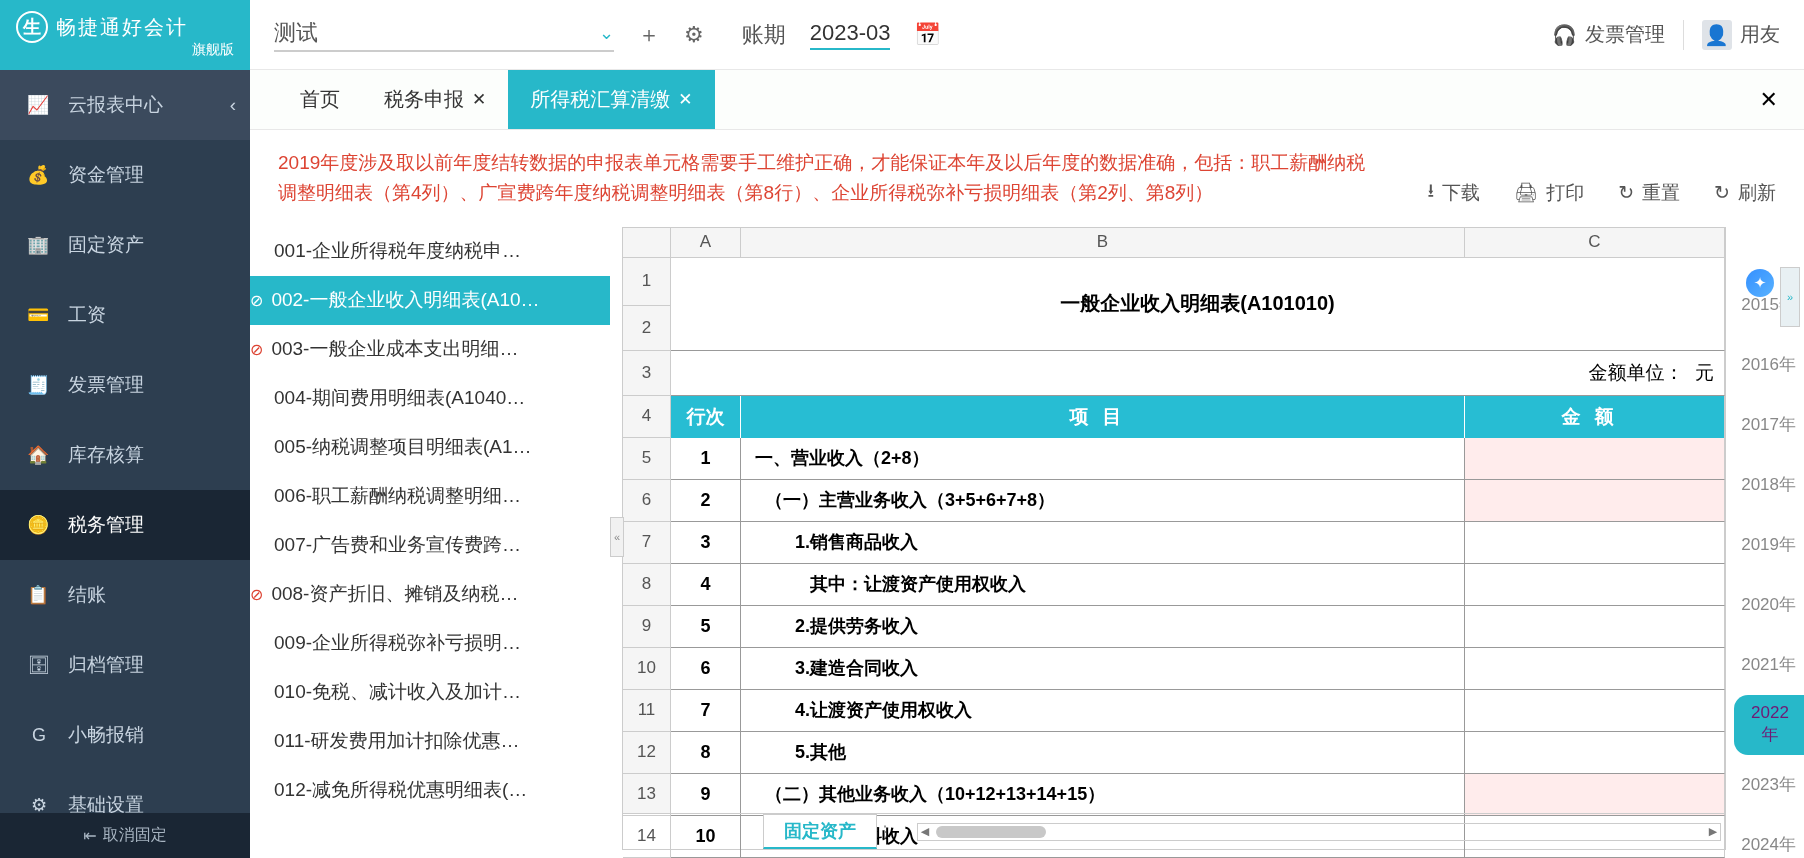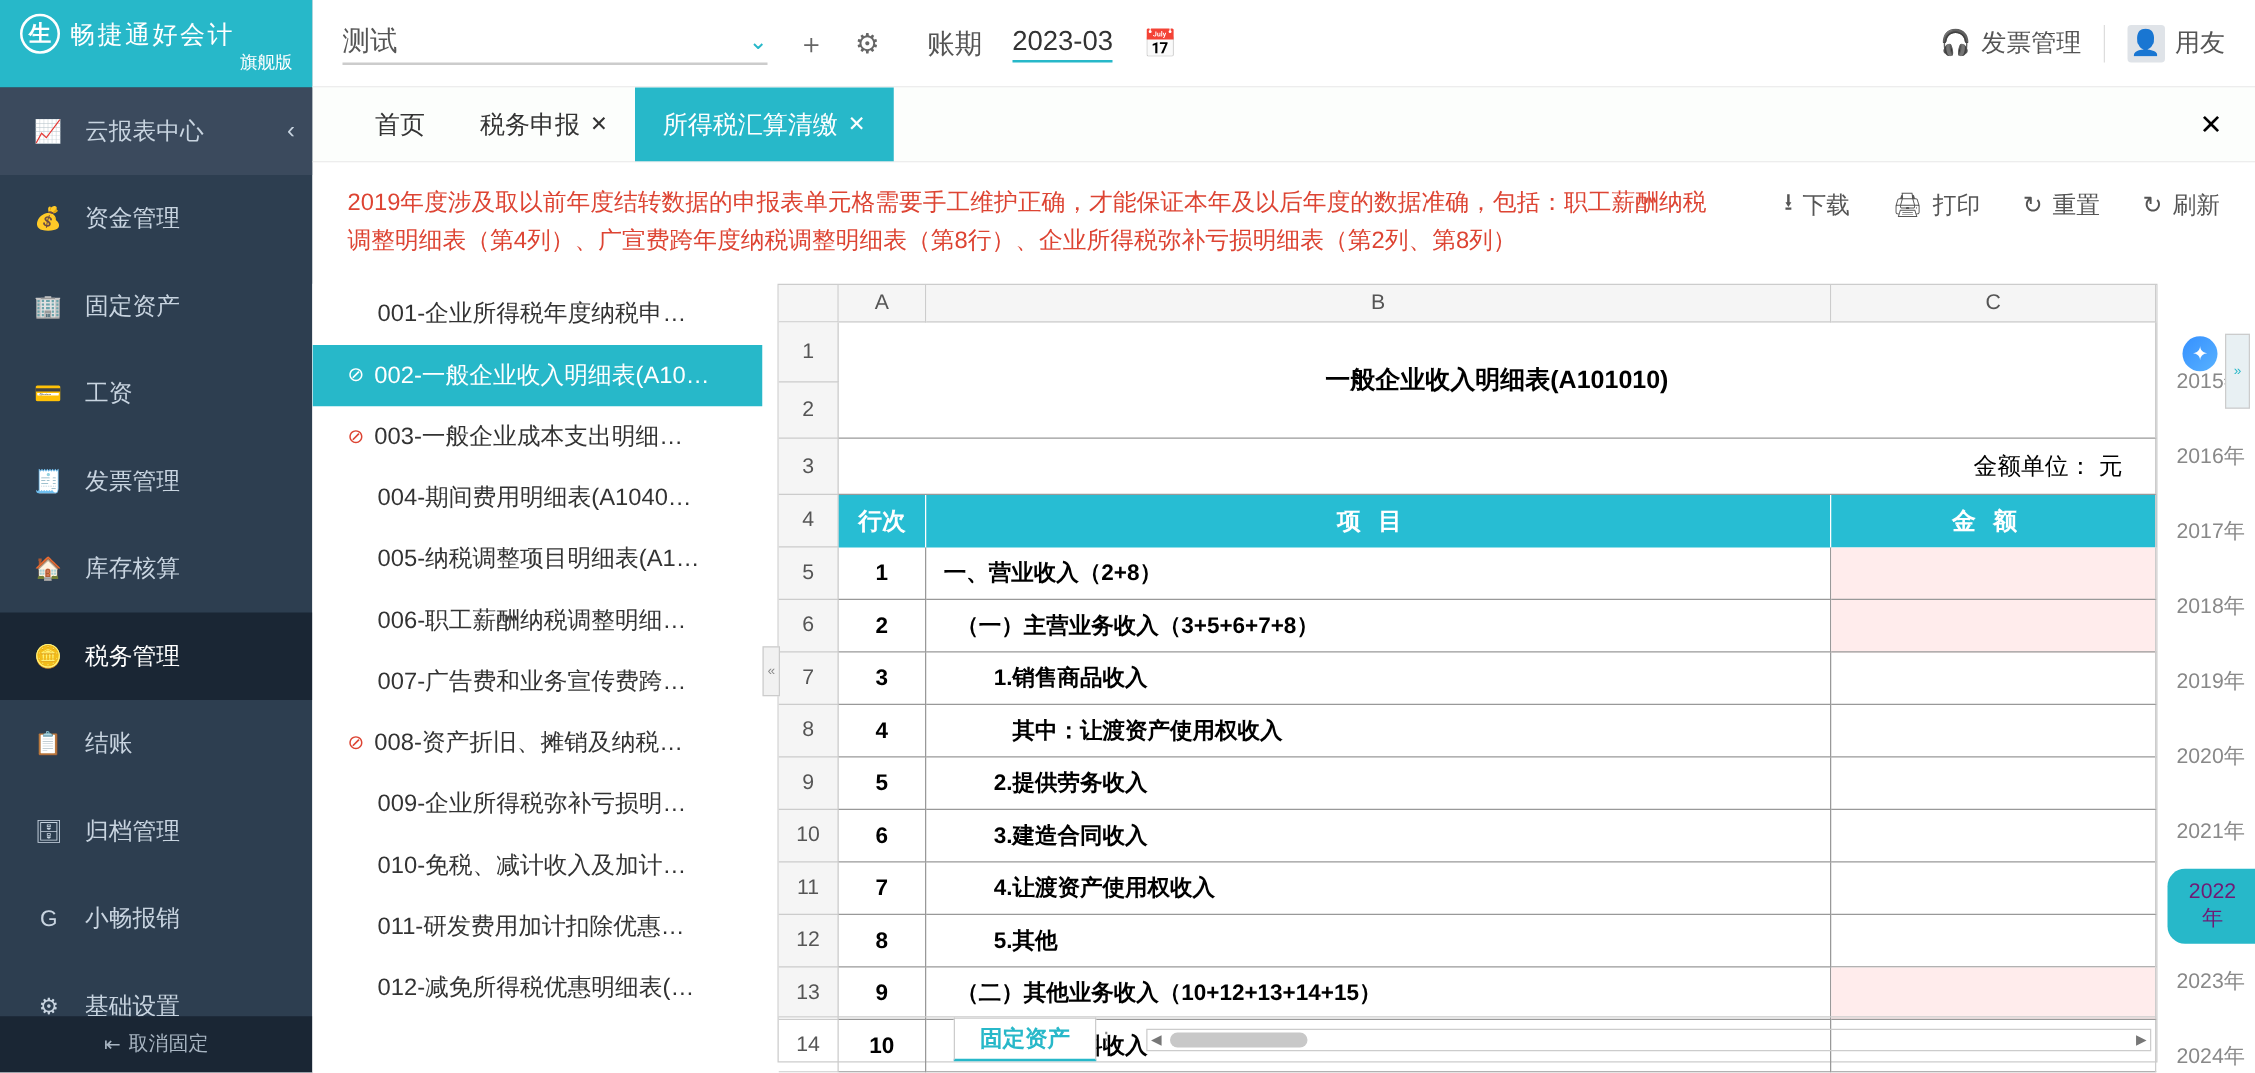--- a/index.html
+++ b/index.html
@@ -25,44 +25,44 @@
 .tb-right { margin-left:auto; display:flex; align-items:center; gap:18px;}
 .tb-right .divider{width:1px;height:30px;background:#ddd;}
 .tb-link{ font-size:20px; color:#555; display:flex; align-items:center; gap:8px; cursor:pointer;}
 .avatar{ width:30px;height:30px;background:#dfe3e8;border-radius:3px;display:flex;align-items:center;justify-content:center;color:#888;}
 .tabs { position:absolute; left:250px; top:70px; right:0; height:60px; background:#fcfefc; border-bottom:1px solid #e8e8e8; display:flex; align-items:center; padding-left:28px; }
 .tab { padding:0 22px; font-size:20px; color:#333; height:100%; display:flex; align-items:center; gap:8px; cursor:pointer; }
 .tab.active { background:#27b8c9; color:#fff; }
 .tab .close{ font-size:17px; }
 .tabs .right-close{ margin-left:auto; padding:0 26px; font-size:22px; cursor:pointer;}
 .content { position:absolute; left:250px; top:130px; right:0; bottom:0; background:#fff; display:flex; flex-direction:column;}
-.warn-row{ display:flex; align-items:flex-start; padding:18px 28px; gap:16px;}
+.warn-row{ display:flex; align-items:flex-end; padding:18px 28px; gap:16px;}
 .warn { color:#d43; font-size:19px; line-height:1.6; max-width:1090px;}
 .actions{ margin-left:auto; display:flex; gap:34px; flex-shrink:0;}
 .act { font-size:19px; color:#555; display:flex; align-items:center; gap:8px; cursor:pointer;}
 .main-layout{ flex:1; display:flex; min-height:0; position:relative;}
 .form-list{ width:360px; background:#fff; overflow:hidden;}
-.form-item{ height:49px; display:flex; align-items:center; font-size:19px; color:#333; padding-left:28px; padding-right:10px; cursor:pointer; white-space:nowrap; overflow:hidden; text-overflow:ellipsis; gap:8px;}
+.form-item{ height:49px; display:flex; align-items:center; font-size:19px; color:#333; padding-right:10px; cursor:pointer; white-space:nowrap; overflow:hidden; text-overflow:ellipsis; gap:8px;}
 .form-item.active{ background:#27b8c9; color:#fff; }
 .form-item .dot{ color:#d43; font-size:16px; flex-shrink:0;}
 .form-item.active .dot{ color:#fff;}
 .form-item .sp{ width:16px; flex-shrink:0;}
 .collapse-handle{ position:absolute; left:360px; top:290px; width:14px; height:40px; background:#f1f1f1; border:1px solid #ccc; display:flex; align-items:center; justify-content:center; font-size:11px; color:#888; cursor:pointer; z-index:5;}
 .sheet-wrap{ flex:1; position:relative; border:1px solid #ccc; margin:0 8px 8px 12px; display:flex; flex-direction:column;}
 .col-hdr{ height:30px; display:flex; background:#f5f5f5;}
 .corner{ width:48px; border:1px solid #ccc; border-top:none; border-left:none;}
 .ch{ border:1px solid #ccc; border-top:none; border-left:none; display:flex; align-items:center; justify-content:center; font-size:17px; color:#555; background:#f5f5f5;}
 .ch-a{width:70px;} .ch-b{flex:1;min-width:640px;} .ch-c{width:260px;}
 .sheet-body{ display:flex; flex:1; min-height:0;}
 .row-hdrs{ width:48px; background:#f5f5f5;}
 .rh{ border:1px solid #ccc; border-top:none; border-left:none; display:flex; align-items:center; justify-content:center; font-size:17px; color:#555;}
 .rh1{height:48px;} .rh2{height:45px;} .rh3{height:45px;} .rhn{height:42px;}
 .cells{ flex:1;}
 .title-cell{ height:93px; display:flex; align-items:center; justify-content:center; font-size:20px; font-weight:bold; border-bottom:1px solid #999; border-right:1px solid #ccc;}
-.unit-cell{ height:45px; display:flex; align-items:center; justify-content:flex-end; padding-right:26px; font-size:19px; border-bottom:1px solid #999; border-right:1px solid #ccc;}
+.unit-cell{ height:45px; display:flex; align-items:center; justify-content:flex-end; padding-right:10px; font-size:19px; border-bottom:1px solid #999; border-right:1px solid #ccc;font-family:Liberation Mono, monospace;}
 .hdr-cells{ height:42px; display:flex; background:#27bdd3; color:#fff; font-size:19px; font-weight:bold;}
 .hc{ display:flex; align-items:center; justify-content:center; border-right:1px solid #fff;}
 .hc-a{width:70px;} .hc-b{flex:1;justify-content:center;letter-spacing:14px;} .hc-c{width:260px;border-right:1px solid #ccc;letter-spacing:14px;}
 .drow{ height:42px; display:flex; font-size:18px;}
 .dc{ border-bottom:1px solid #999; border-right:1px solid #999; display:flex; align-items:center; }
 .dc-a{width:70px; justify-content:center; font-weight:bold;} 
 .dc-b{flex:1; padding-left:14px; font-weight:bold;} 
 .dc-c{width:260px; border-right:1px solid #ccc;}
 .dc-c.pink{ background:#ffecec;}
 .sheet-foot{ height:36px; border-top:1px solid #ccc; display:flex; align-items:center; padding-left:140px; position:relative;}

